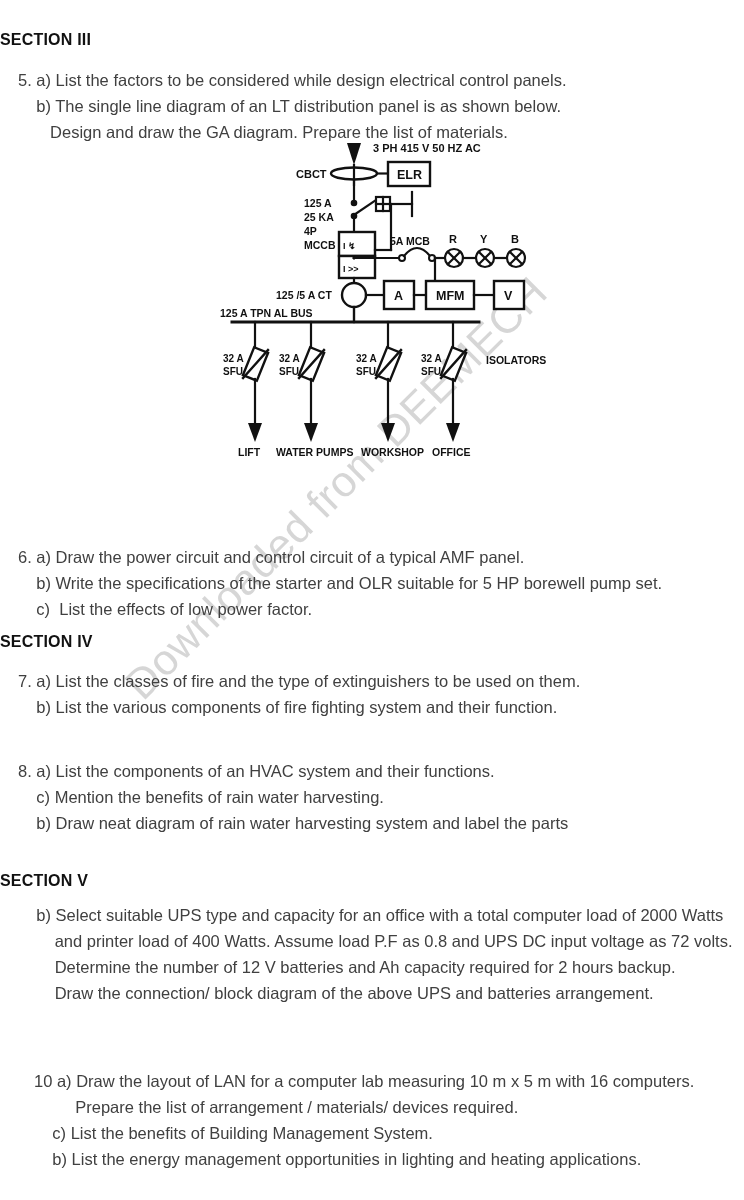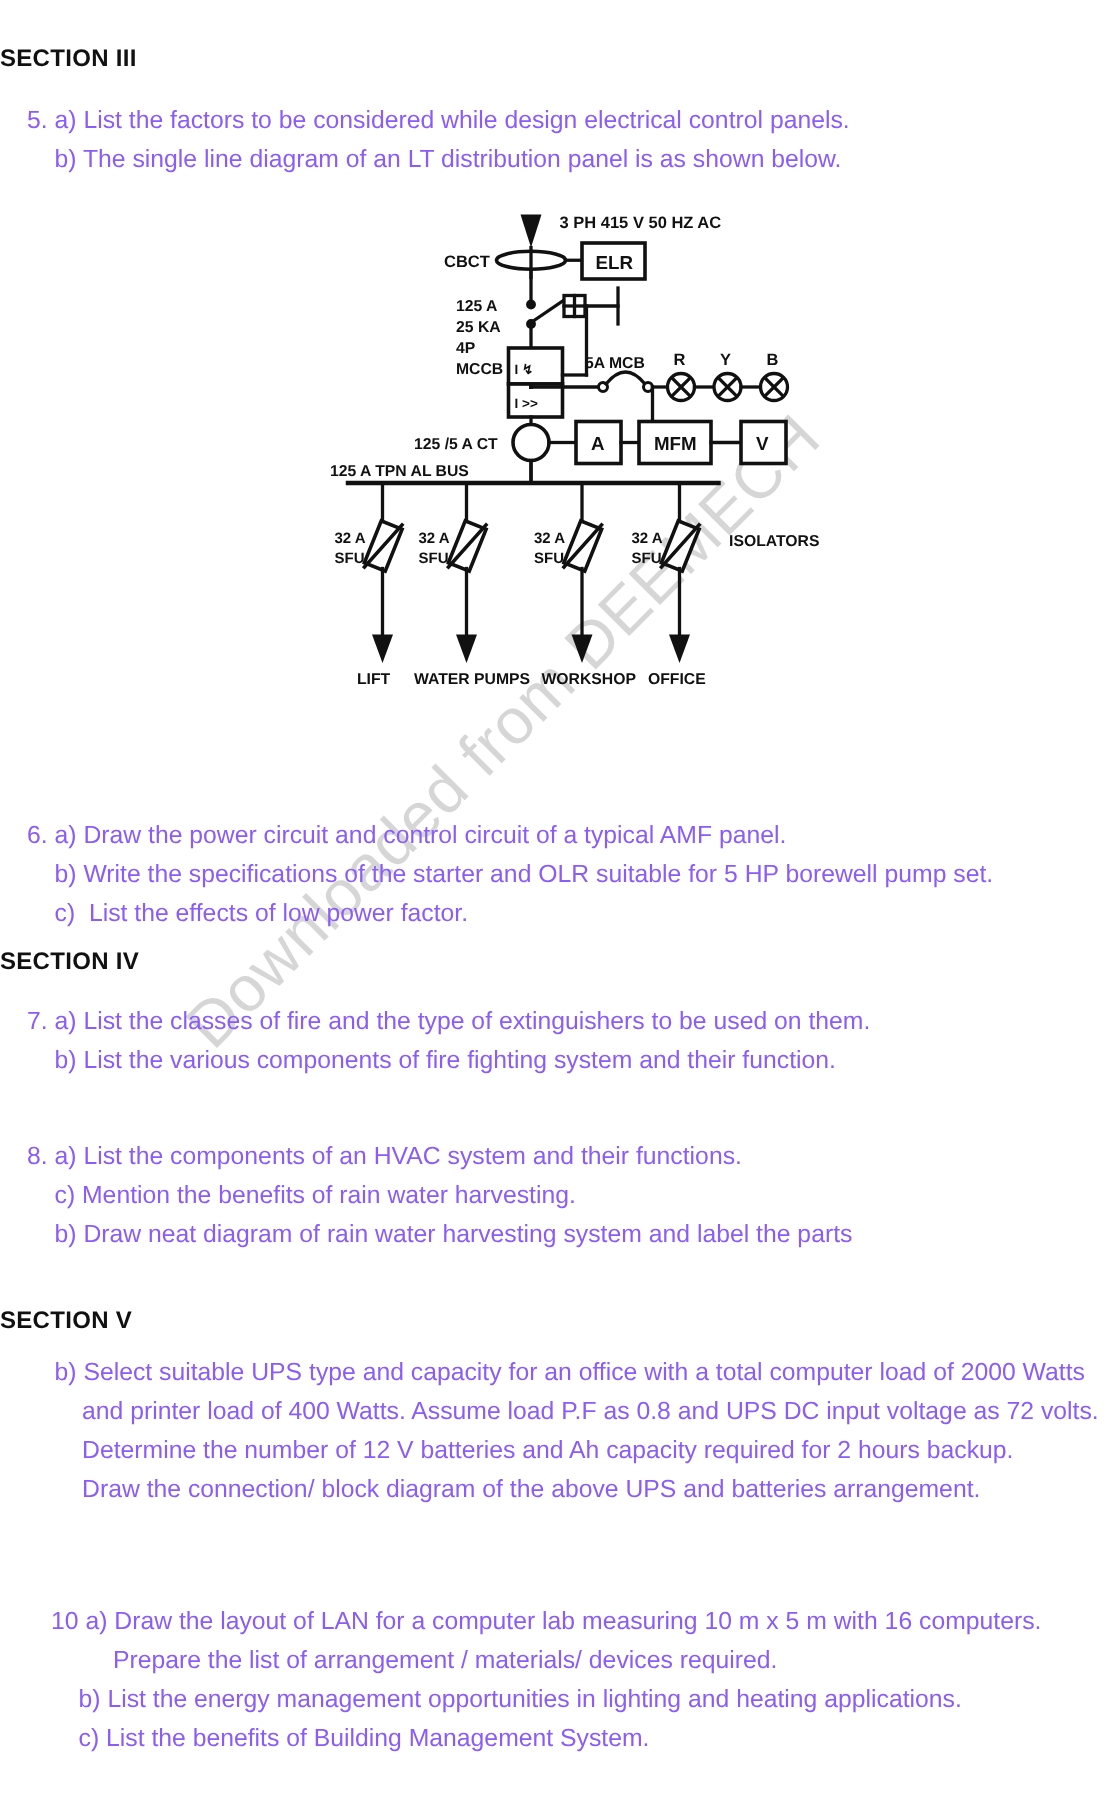--- a/index.html
+++ b/index.html
@@ -57,21 +57,21 @@
     letter-spacing: 0.2px;
     color: #111;
   }
 
   .qblock { color: #111; }
 
   .qline {
     font-size: 16.5px;
     line-height: 26px;
     white-space: pre;
-    color: #8b5cf6;
+    color: #404040;
   }
 
   .abs { position: absolute; }
 
   
   #diagram {
     position: absolute;
     left: 0;
     top: 140px;
     width: 744px;
@@ -93,20 +93,21 @@
   <div class="wm-text">Downloaded from DEEMECH</div>
 </div>
 
 <div id="page">
 
   <div class="abs section-heading" style="left:0; top:31px; width:744px;">SECTION III</div>
 
   <div class="abs qblock" style="left:18px; top:67px;">
     <div class="qline">5. a) List the factors to be considered while design electrical control panels.</div>
     <div class="qline">    b) The single line diagram of an LT distribution panel is as shown below.</div>
+    <div class="qline">       Design and draw the GA diagram. Prepare the list of materials.</div>
   </div>
 
   <div id="diagram">
     <svg width="744" height="330" viewBox="0 0 744 330" xmlns="http://www.w3.org/2000/svg">
       <g stroke="#111" stroke-width="2.2" fill="none" stroke-linecap="square">
 
         <polygon points="311,3 325,3 318,25" fill="#111" stroke="none"></polygon>
 
         <line x1="318" y1="25" x2="318" y2="45"></line>
 
@@ -304,17 +305,17 @@
   <div class="abs qblock" style="left:18px; top:902px;">
     <div class="qline">    b) Select suitable UPS type and capacity for an office with a total computer load of 2000 Watts</div>
     <div class="qline">        and printer load of 400 Watts. Assume load P.F as 0.8 and UPS DC input voltage as 72 volts.</div>
     <div class="qline">        Determine the number of 12 V batteries and Ah capacity required for 2 hours backup.</div>
     <div class="qline">        Draw the connection/ block diagram of the above UPS and batteries arrangement.</div>
   </div>
 
   <div class="abs qblock" style="left:13px; top:1068px;margin-left:21px;">
     <div class="qline">10 a) Draw the layout of LAN for a computer lab measuring 10 m x 5 m with 16 computers.</div>
     <div class="qline">         Prepare the list of arrangement / materials/ devices required.</div>
+    <div class="qline">    c) List the benefits of Building Management System.</div>
     <div class="qline">    b) List the energy management opportunities in lighting and heating applications.</div>
-    <div class="qline">    c) List the benefits of Building Management System.</div>
   </div>
 
 </div>
 
 </body></html>

